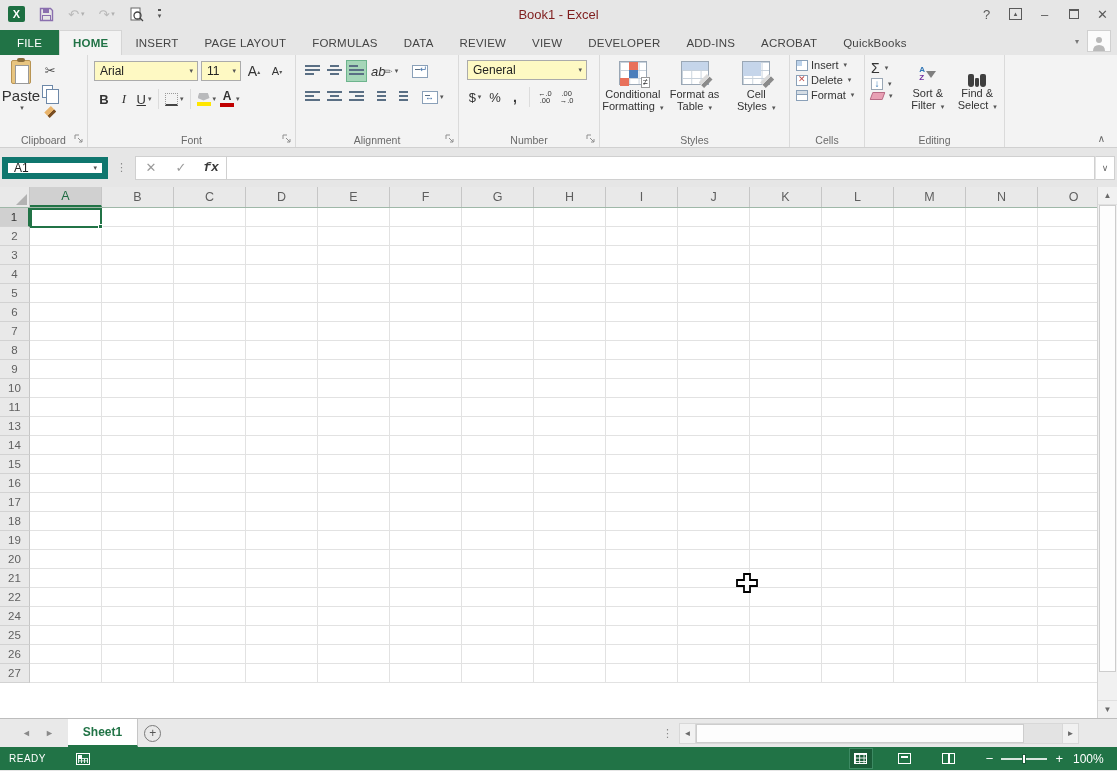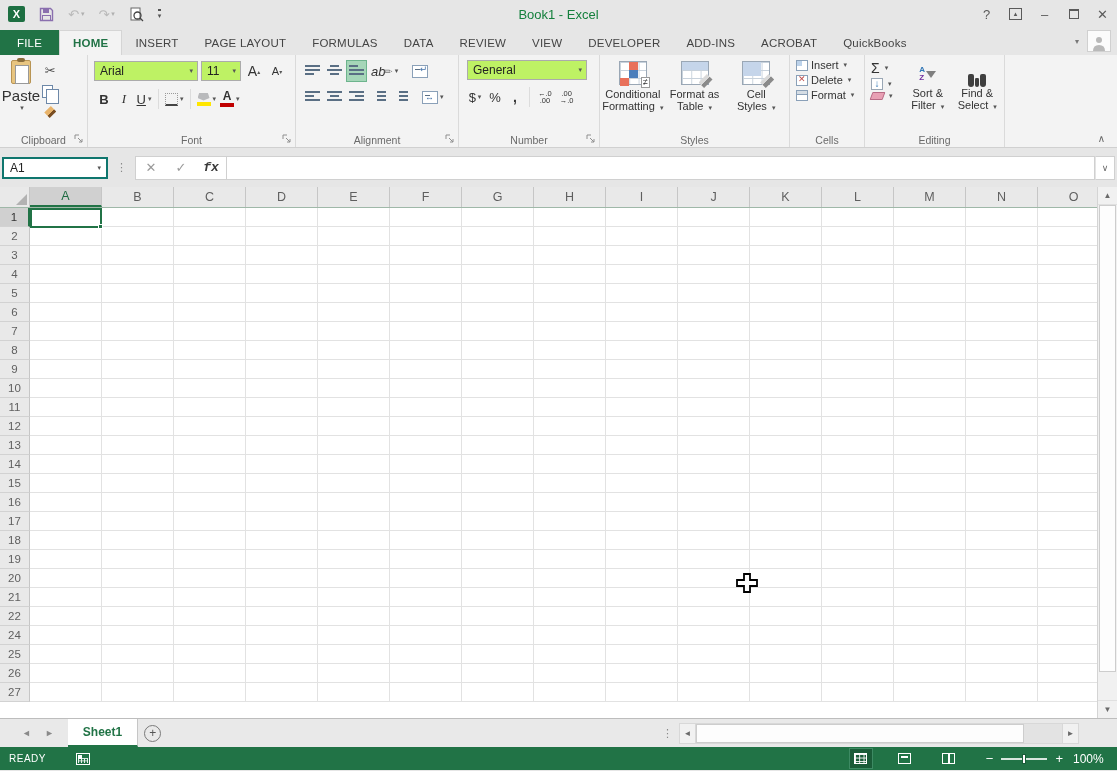--- a/index.html
+++ b/index.html
@@ -8,21 +8,21 @@
   #app { position:relative; width:1117px; height:771px; background:#e6e6e6; }
 
   
   .titlebar { height:28px; background:#e6e6e6; display:flex; align-items:center; position:relative; }
   .qat { display:flex; align-items:center; gap:14px; padding-left:8px; }
   .qat .ico { display:flex; align-items:center; color:#b9b9b9; font-size:13px; }
   .excel-logo { width:17px; height:16px; background:#1d6f42; border-radius:2px; color:#fff;
     font-size:11px; font-weight:bold; display:flex; align-items:center; justify-content:center; }
   .dd-tiny { font-size:7px; color:#b0b0b0; margin-left:2px; }
   .qat-custom { display:inline-block; border-top:2px solid #555; padding-top:1px; font-size:7px; color:#555; }
-  .win-title { position:absolute; left:50%; transform:translateX(-50%); font-size:13px; color:#15803d; }
+  .win-title { position:absolute; left:50%; transform:translateX(-50%); font-size:13px; color:#7f1d1d; }
   .win-btns { position:absolute; right:0; top:0; height:28px; display:flex; align-items:center; }
   .win-btn { width:29px; height:28px; display:flex; align-items:center; justify-content:center;
     font-size:13px; color:#5a5a5a; }
   .ribbon-display-box { width:13px; height:12px; border:1px solid #5a5a5a; display:flex;
     align-items:center; justify-content:center; font-size:7px; color:#5a5a5a; }
   .max-box { width:10px; height:10px; border:1px solid #5a5a5a; border-top-width:2px; }
 
   
   .tabrow { height:27px; background:#e6e6e6; display:flex; align-items:flex-end; position:relative; }
   .tab { padding:0 13px; height:25px; display:flex; align-items:center; font-size:11.5px;
@@ -36,21 +36,21 @@
 
   
   .ribbon { height:93px; background:#f3f3f3; border-bottom:1px solid #d0d0d0; display:flex; position:relative; }
   .grp { position:relative; border-right:1px solid #dadada; padding:3px 2px 16px 2px; }
   .grp-label { position:absolute; bottom:1px; left:0; right:0; text-align:center; font-size:10.5px; color:#6a6a6a; }
   .launcher { position:absolute; right:3px; bottom:3px; width:10px; height:10px; opacity:.8; }
   .collapse-chev { position:absolute; right:12px; bottom:3px; font-size:10px; color:#666; }
   .dd { font-size:7px; color:#555; margin-left:2px; }
   .sbtn { height:22px; min-width:20px; display:flex; align-items:center; justify-content:center; padding:0 2px; }
   .sbtn.sel { background:#a5d6b8; border:1px solid #6db48d; }
-  .combo { background:#bef264; border:1px solid #ababab; height:20px; display:flex; align-items:center;
+  .combo { background:#fef9c3; border:1px solid #ababab; height:20px; display:flex; align-items:center;
     font-size:12px; padding-left:5px; color:#222; justify-content:space-between; }
   .combo .dd { margin-right:4px; }
 
   
   .g-clip { width:88px; display:flex; }
   .paste-big { width:38px; display:flex; flex-direction:column; align-items:center; padding-top:2px; }
   .clipboard-ico { width:20px; height:24px; background:#e8c580; border:1px solid #b89454; border-radius:2px; position:relative; }
   .clipboard-ico:before { content:""; position:absolute; left:3px; top:4px; width:12px; height:17px; background:#fff; border:1px solid #999; }
   .clipboard-ico:after { content:""; position:absolute; left:5px; top:-3px; width:8px; height:4px; background:#8a6d3b; border-radius:2px; }
   .paste-lbl { font-size:15px; color:#333; margin-top:3px; }
@@ -134,21 +134,21 @@
   .sortfilter-ico { display:flex; align-items:center; gap:1px; }
   .az { font-size:8px; font-weight:bold; line-height:8px; }
   .az .a { color:#2e75b6; } .az .z { color:#7030a0; }
   .funnel { width:0; height:0; border-left:5px solid transparent; border-right:5px solid transparent; border-top:7px solid #7f7f7f; }
   .binoc { display:flex; gap:1px; align-items:flex-end; }
   .binoc i { display:block; width:6px; height:13px; background:#3f3f3f; border-radius:2px 2px 3px 3px; }
   .binoc i:before{ content:""; }
 
   
   .fxrow { height:39px; background:#e6e6e6; display:flex; align-items:center; padding:0 2px; }
-  .namebox { width:106px; height:22px; background:#fff; border:2px solid #0f766e; display:flex;
+  .namebox { width:106px; height:22px; background:#fff; border:6px solid #0f766e; display:flex;
     align-items:center; font-size:12px; color:#222; }
   .namebox .nb-text { flex:1; padding-left:6px; }
   .namebox .dd { margin-right:5px; }
   .fx-dots { color:#8a8a8a; font-size:11px; margin:0 8px; }
   .fx-cluster { background:#fff; border:1px solid #d0d0d0; height:24px; display:flex; align-items:center; }
   .fx-btn { width:30px; text-align:center; font-size:13px; color:#9a9a9a; }
   .fx-btn.fx { color:#3a3a3a; font-style:italic; font-family:Liberation Mono, monospace; font-weight:bold; }
   .formula-input { flex:1; height:24px; background:#fff; border:1px solid #d0d0d0; border-left:none;
     font-size:12px; padding:0 4px; outline:none; font-family:inherit; }
   .fx-expand { width:20px; height:24px; background:#fff; border:1px solid #d0d0d0; border-left:1px solid #e4e4e4;
@@ -637,24 +637,20 @@
           </div>
           <div class="grid-row">
             <span class="row-h">10</span>
             <span class="row-cells"></span>
           </div>
           <div class="grid-row">
             <span class="row-h">11</span>
             <span class="row-cells"></span>
           </div>
           <div class="grid-row">
-            <span class="row-h">12</span>
-            <span class="row-cells"></span>
-          </div>
-          <div class="grid-row">
             <span class="row-h">13</span>
             <span class="row-cells"></span>
           </div>
           <div class="grid-row">
             <span class="row-h">14</span>
             <span class="row-cells"></span>
           </div>
           <div class="grid-row">
             <span class="row-h">15</span>
             <span class="row-cells"></span>

